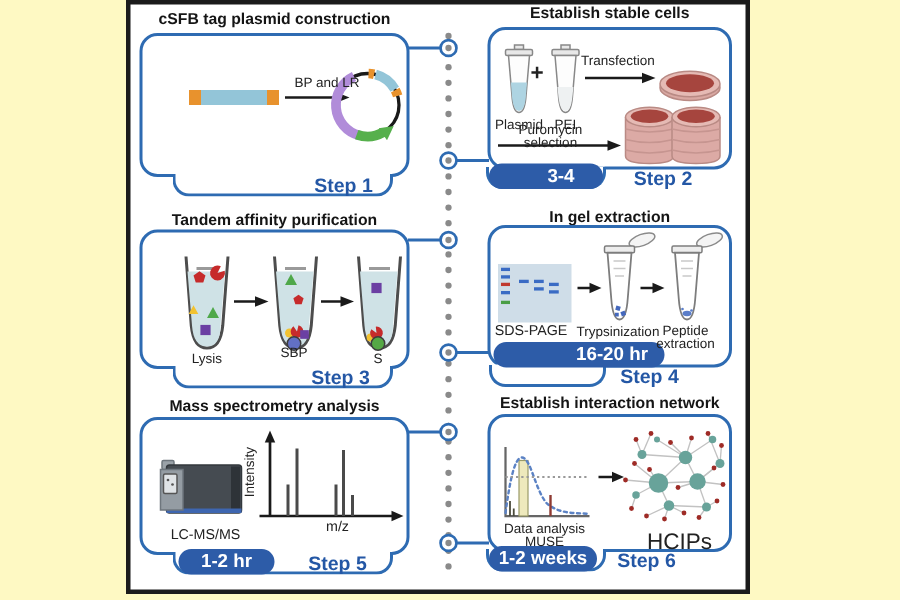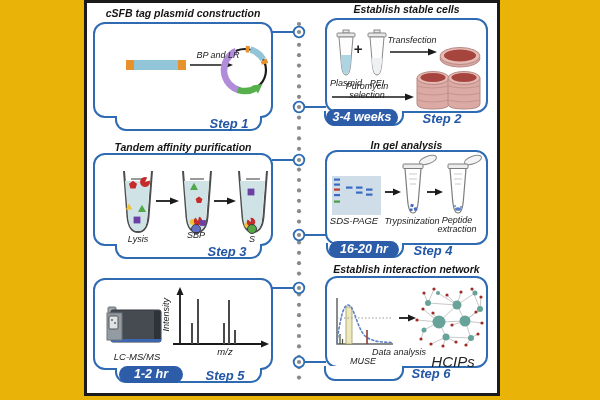--- a/index.html
+++ b/index.html
@@ -1,17 +1,17 @@
 <!DOCTYPE html>
 <html><head>
 <meta charset="utf-8">
 <style>
   html,body{margin:0;padding:0;background:#fff;}
-  .page{position:relative;width:600px;height:400px;background:#eab308;overflow:hidden;
-        font-family:"Liberation Sans",sans-serif;font-style:italic;}
+  .page{position:relative;width:600px;height:400px;background:#fef9c3;overflow:hidden;
+        font-family:"Liberation Sans",sans-serif;}
   .frame{position:absolute;left:84px;top:0;width:416px;height:396px;box-sizing:border-box;
          border:3px solid #1b1b1b;background:#fff;z-index:0;}
   .tlsvg{position:absolute;left:0;top:0;z-index:1;}
   .panel-box{position:absolute;box-sizing:border-box;border:2px solid #2e6bb2;border-radius:12px;
              background:#fff;z-index:2;}
   .panel-title{position:absolute;font-size:10.5px;font-weight:700;color:#151515;text-align:center;z-index:2;}
   .step-tab{position:absolute;background:#fff;border:2px solid #2e6bb2;border-top:none;
             border-radius:0 0 11px 11px;box-sizing:border-box;z-index:3;}
   .badge{position:absolute;background:#2d5ca8;color:#fff;font-weight:700;font-size:12.5px;
          text-align:center;line-height:17px;height:17px;border-radius:9px;z-index:4;}
@@ -158,21 +158,21 @@
       </g>
     </svg>
   </div>
   <div class="small-label" style="left:322px;top:79px;width:48px;">Plasmid</div>
   <div class="plus-sign" style="left:351px;top:40px;width:14px;">+</div>
   <div class="small-label" style="left:357px;top:79px;width:40px;">PEI</div>
   <div class="small-label" style="left:384px;top:36px;width:56px;">Transfection</div>
   <div class="small-label" style="left:338px;top:82px;width:58px;">Puromycin</div>
   <div class="small-label" style="left:338px;top:91px;width:58px;">selection</div>
   <div class="step-tab" style="left:324px;top:111px;width:80px;height:15px;"></div>
-  <div class="badge" style="left:326px;top:109px;width:72px;">3-4 weeks</div>
+  <div class="badge" style="left:326px;top:109px;width:56px;padding-left:20px;">3-4 weeks</div>
   <div class="step-label" style="left:413px;top:111px;width:58px;">Step 2</div>
 
   <div class="panel-title" style="left:93px;top:141px;width:180px;">Tandem affinity purification</div>
   <div class="panel-box" style="left:93px;top:153px;width:180px;height:93px;">
     <svg class="gsvg" viewBox="0 0 176 89">
       <defs>
         <polygon id="pent" points="0,-4.2 4,-1.3 2.5,3.4 -2.5,3.4 -4,-1.3"></polygon>
         <path id="pac" d="M0,0 L4.6,-2 A5,5 0 1 0 4.6,2 Z"></path>
         <polygon id="tri" points="0,-4.3 4,3 -4,3"></polygon>
         <rect id="sq" x="-3.4" y="-3.4" width="6.8" height="6.8"></rect>
@@ -216,21 +216,21 @@
         <circle cx="157" cy="74" r="4.5" fill="#55a845" stroke="#3d3d3d" stroke-width="1"></circle>
       </g>
     </svg>
   </div>
   <div class="small-label" style="left:112px;top:235px;width:52px;">Lysis</div>
   <div class="small-label" style="left:170px;top:231px;width:52px;">SBP</div>
   <div class="small-label" style="left:226px;top:235px;width:52px;">S</div>
   <div class="step-tab" style="left:115px;top:244px;width:147px;height:15px;"></div>
   <div class="step-label" style="left:198px;top:244px;width:58px;">Step 3</div>
 
-  <div class="panel-title" style="left:325px;top:139px;width:163px;">In gel analysis</div>
+  <div class="panel-title" style="left:325px;top:139px;width:163px;">In gel extraction</div>
   <div class="panel-box" style="left:325px;top:150px;width:163px;height:95px;">
     <svg class="gsvg" viewBox="0 0 159 91">
       <g>
         <rect x="5" y="24" width="49" height="39" fill="#cfdde8"></rect>
         <rect x="7" y="26.5" width="6" height="2.2" fill="#3a6bc4"></rect>
         <rect x="7" y="31.5" width="6" height="2.2" fill="#3a6bc4"></rect>
         <rect x="7" y="36.5" width="6" height="2.2" fill="#c0392f"></rect>
         <rect x="7" y="42" width="6" height="2.2" fill="#3a6bc4"></rect>
         <rect x="7" y="48.5" width="6" height="2.2" fill="#4a9e45"></rect>
         <rect x="19" y="34.5" width="6.5" height="2.2" fill="#3a6bc4"></rect>
@@ -269,23 +269,24 @@
         <circle cx="128" cy="54" r="0.9" fill="#5b7ec9"></circle>
         <circle cx="134" cy="55" r="0.9" fill="#5b7ec9"></circle>
       </g>
     </svg>
   </div>
   <div class="small-label" style="left:322px;top:216px;width:64px;font-size:9.5px;">SDS-PAGE</div>
   <div class="small-label" style="left:380px;top:217px;width:64px;">Trypsinization</div>
   <div class="small-label" style="left:429px;top:216px;width:56px;">Peptide</div>
   <div class="small-label" style="left:429px;top:225px;width:56px;">extraction</div>
   <div class="step-tab" style="left:326px;top:243px;width:78px;height:15px;"></div>
-  <div class="badge" style="left:329px;top:241px;width:70px;">16-20 hr</div>
+  <div class="badge" style="left:329px;top:228px;width:70px;padding-left:44px;">16-20 hr</div>
   <div class="step-label" style="left:404px;top:243px;width:58px;">Step 4</div>
 
+  <div class="panel-title" style="left:93px;top:265px;width:180px;">Mass spectrometry analysis</div>
   <div class="panel-box" style="left:93px;top:278px;width:180px;height:92px;">
     <svg class="gsvg" viewBox="0 0 176 88">
       <g>
         <rect x="13" y="27" width="8" height="6" rx="1" fill="#9aa2a8" stroke="#6e767d" stroke-width="1"></rect>
         <rect x="16" y="30" width="50" height="32" rx="2" fill="#454b51" stroke="#33383d" stroke-width="1"></rect>
         <rect x="59" y="31" width="6" height="30" fill="#2e3338"></rect>
         <rect x="16" y="59" width="50" height="3" fill="#3e66b0"></rect>
         <rect x="12" y="33" width="15" height="27" fill="#949ca3" stroke="#6e767d" stroke-width="1"></rect>
         <rect x="14" y="36" width="9" height="13" rx="1" fill="#dfe3e6" stroke="#555" stroke-width="1"></rect>
         <circle cx="17" cy="40" r="0.9" fill="#555"></circle>
@@ -389,18 +390,19 @@
           <circle cx="139" cy="67" r="1.6"></circle>
             <circle cx="151" cy="56" r="1.6"></circle>
             <circle cx="155" cy="45" r="1.6"></circle>
           <circle cx="149" cy="34" r="1.6"></circle>
             <circle cx="125" cy="47" r="1.6"></circle>
             <circle cx="106" cy="35" r="1.6"></circle>
         </g>
       </g>
     </svg>
   </div>
-  <div class="small-label" style="left:330px;top:348px;width:66px;margin-left:36px;">Data analysis</div>
+  <div class="small-label" style="left:330px;top:348px;width:66px;">Data analysis</div>
   <div class="small-label" style="left:330px;top:357px;width:66px;">MUSE</div>
   <div class="small-label" style="left:426px;top:354px;width:54px;font-size:15px;">HCIPs</div>
   <div class="step-tab" style="left:324px;top:366px;width:80px;height:15px;"></div>
+  <div class="badge" style="left:326px;top:364px;width:72px;">1-2 weeks</div>
   <div class="step-label" style="left:402px;top:366px;width:58px;">Step 6</div>
 </div>
 
 </body></html>

